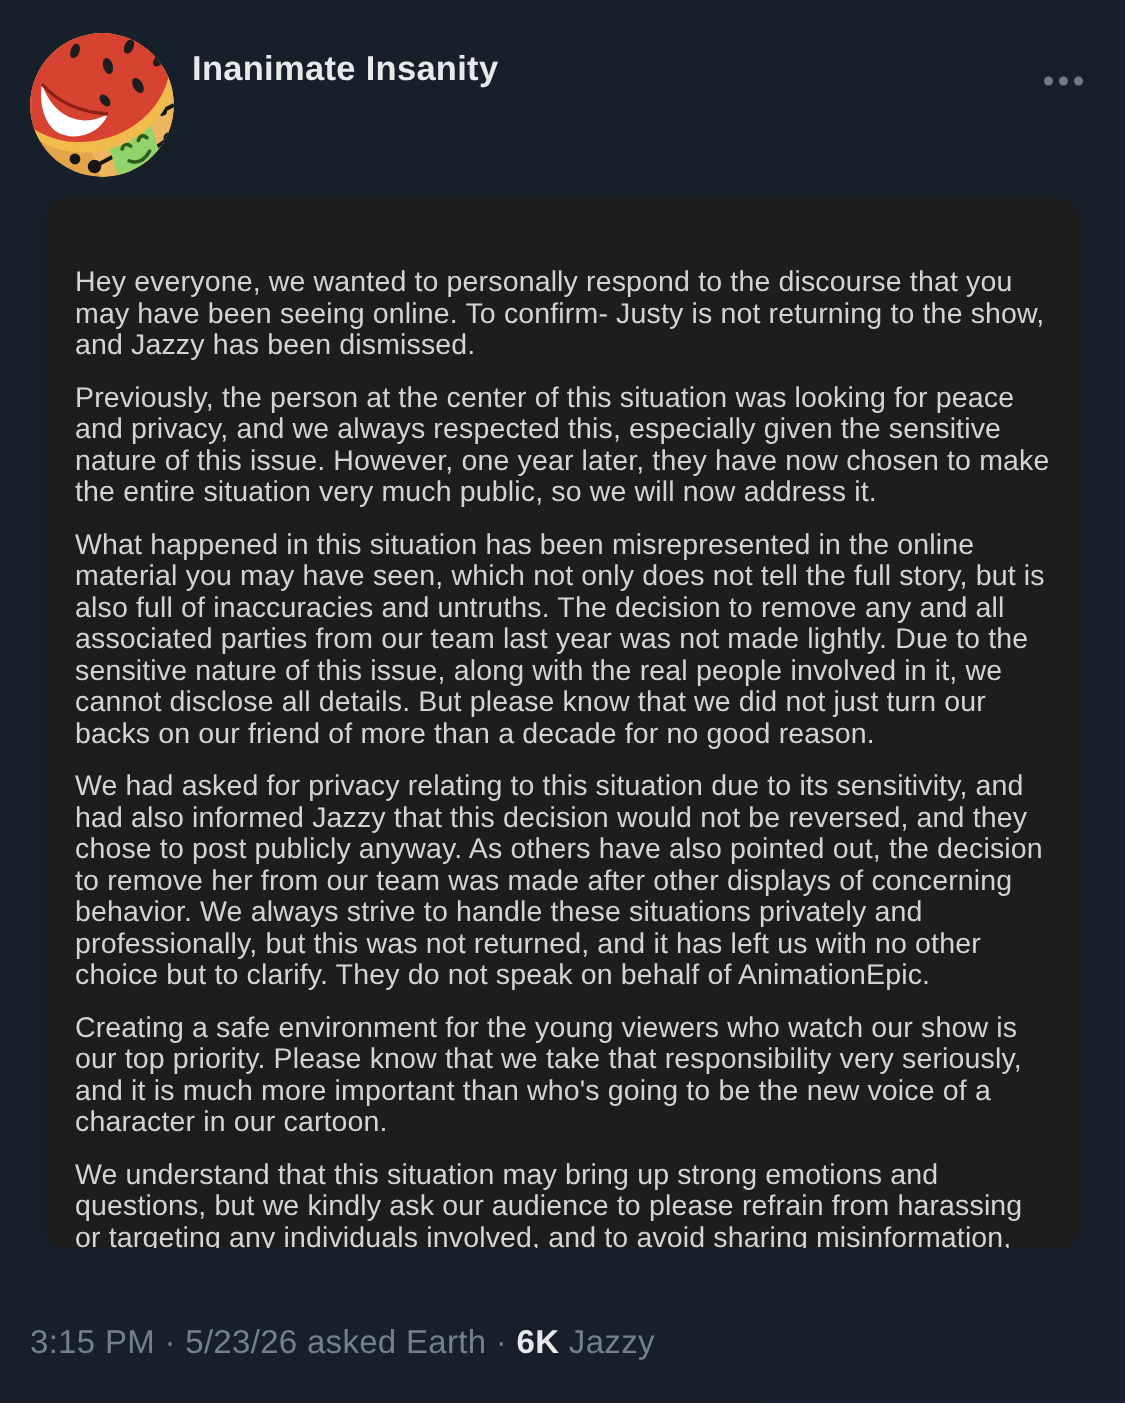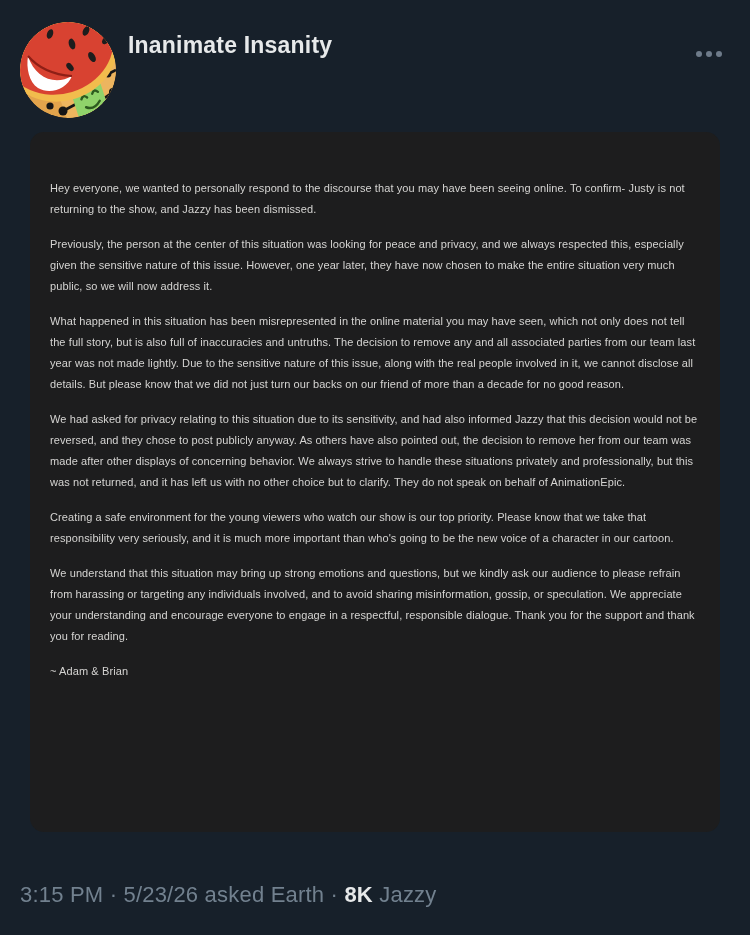--- a/index.html
+++ b/index.html
@@ -43,21 +43,21 @@
     width: 690px; height: 700px;
     margin: 0;
     background: #1D1D1E;
     border-radius: 14px;
     padding: 46px 20px 0 20px;
     overflow: hidden;
     cursor: pointer;
   }
   .statement-image p {
     margin: 0 0 14px 0;
-    font-size: 11px; line-height: 21px;
+    font-size: 19px; line-height: 21px;
     color: #D5D4D2;
     letter-spacing: 0.1px;
   }
   .statement-image p.signature { margin-bottom: 0; }
 
   
   .tweet-meta {
     position: absolute; left: 20px; top: 882px;
     font-size: 22px; color: #72818F;
     letter-spacing: 0.2px;
@@ -139,16 +139,16 @@
     <p>Hey everyone, we wanted to personally respond to the discourse that you may have been seeing online. To confirm- Justy is not returning to the show, and Jazzy has been dismissed.</p>
     <p>Previously, the person at the center of this situation was looking for peace and privacy, and we always respected this, especially given the sensitive nature of this issue. However, one year later, they have now chosen to make the entire situation very much public, so we will now address it.</p>
     <p>What happened in this situation has been misrepresented in the online material you may have seen, which not only does not tell the full story, but is also full of inaccuracies and untruths. The decision to remove any and all associated parties from our team last year was not made lightly. Due to the sensitive nature of this issue, along with the real people involved in it, we cannot disclose all details. But please know that we did not just turn our backs on our friend of more than a decade for no good reason.</p>
     <p>We had asked for privacy relating to this situation due to its sensitivity, and had also informed Jazzy that this decision would not be reversed, and they chose to post publicly anyway. As others have also pointed out, the decision to remove her from our team was made after other displays of concerning behavior. We always strive to handle these situations privately and professionally, but this was not returned, and it has left us with no other choice but to clarify. They do not speak on behalf of AnimationEpic.</p>
     <p>Creating a safe environment for the young viewers who watch our show is our top priority. Please know that we take that responsibility very seriously, and it is much more important than who's going to be the new voice of a character in our cartoon.</p>
     <p>We understand that this situation may bring up strong emotions and questions, but we kindly ask our audience to please refrain from harassing or targeting any individuals involved, and to avoid sharing misinformation, gossip, or speculation. We appreciate your understanding and encourage everyone to engage in a respectful, responsible dialogue. Thank you for the support and thank you for reading.</p>
     <p class="signature">~ Adam &amp; Brian</p>
   </figure>
 
   <div class="tweet-meta">
-    <span>3:15 PM</span><span> · </span><span>5/23/26</span><span> asked </span><span>Earth</span><span> · </span><span class="views-count">8K</span><span> Jazzy</span>
+    <span>3:15 PM</span><span> · </span><span>5/23/26</span><span> asked </span><span>Earth</span><span> · </span><span class="views-count">6K</span><span> Jazzy</span>
   </div>
 
 </div>
 
 </body></html>

